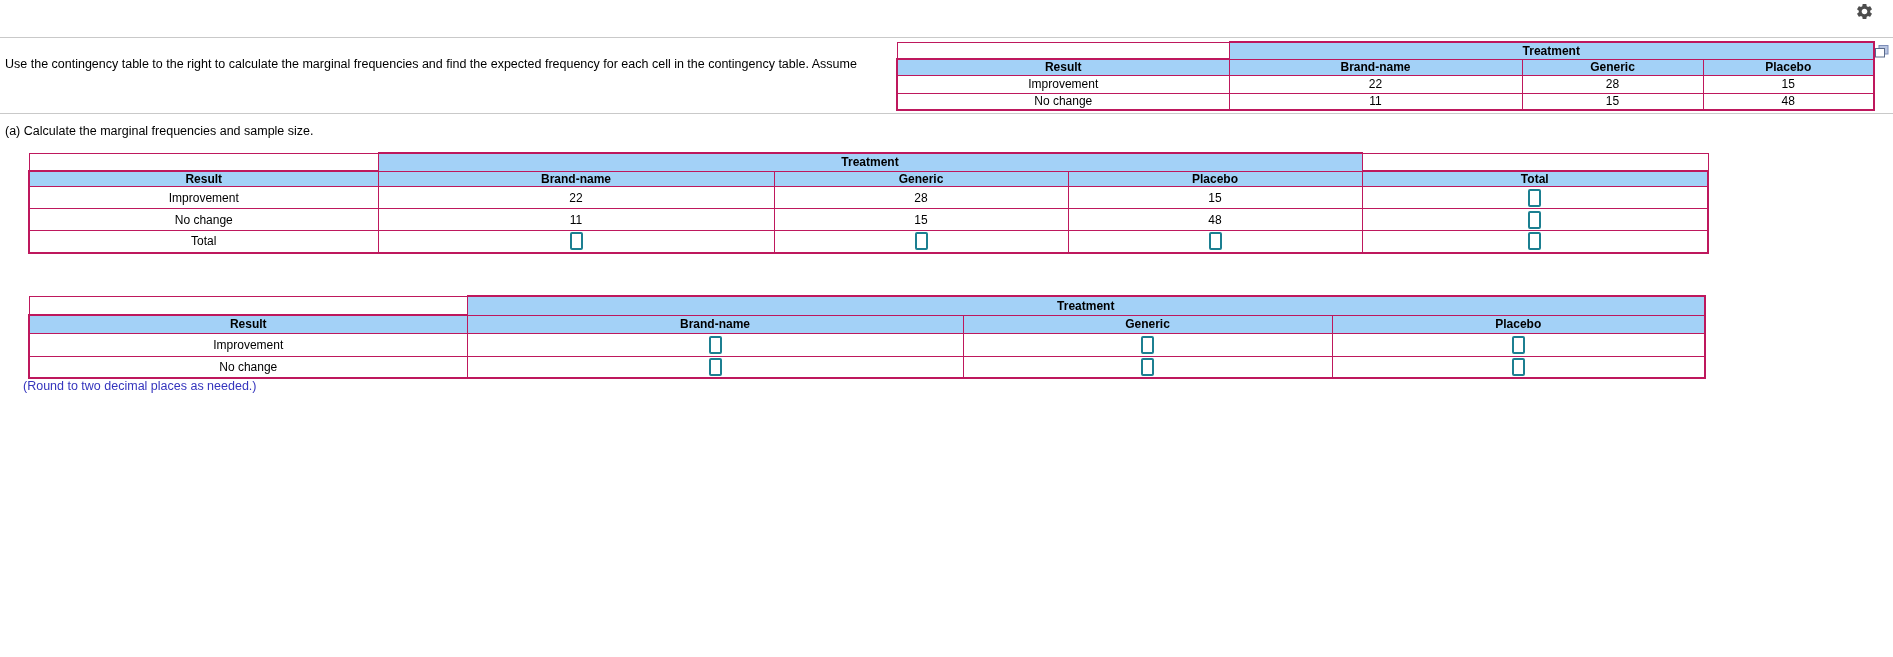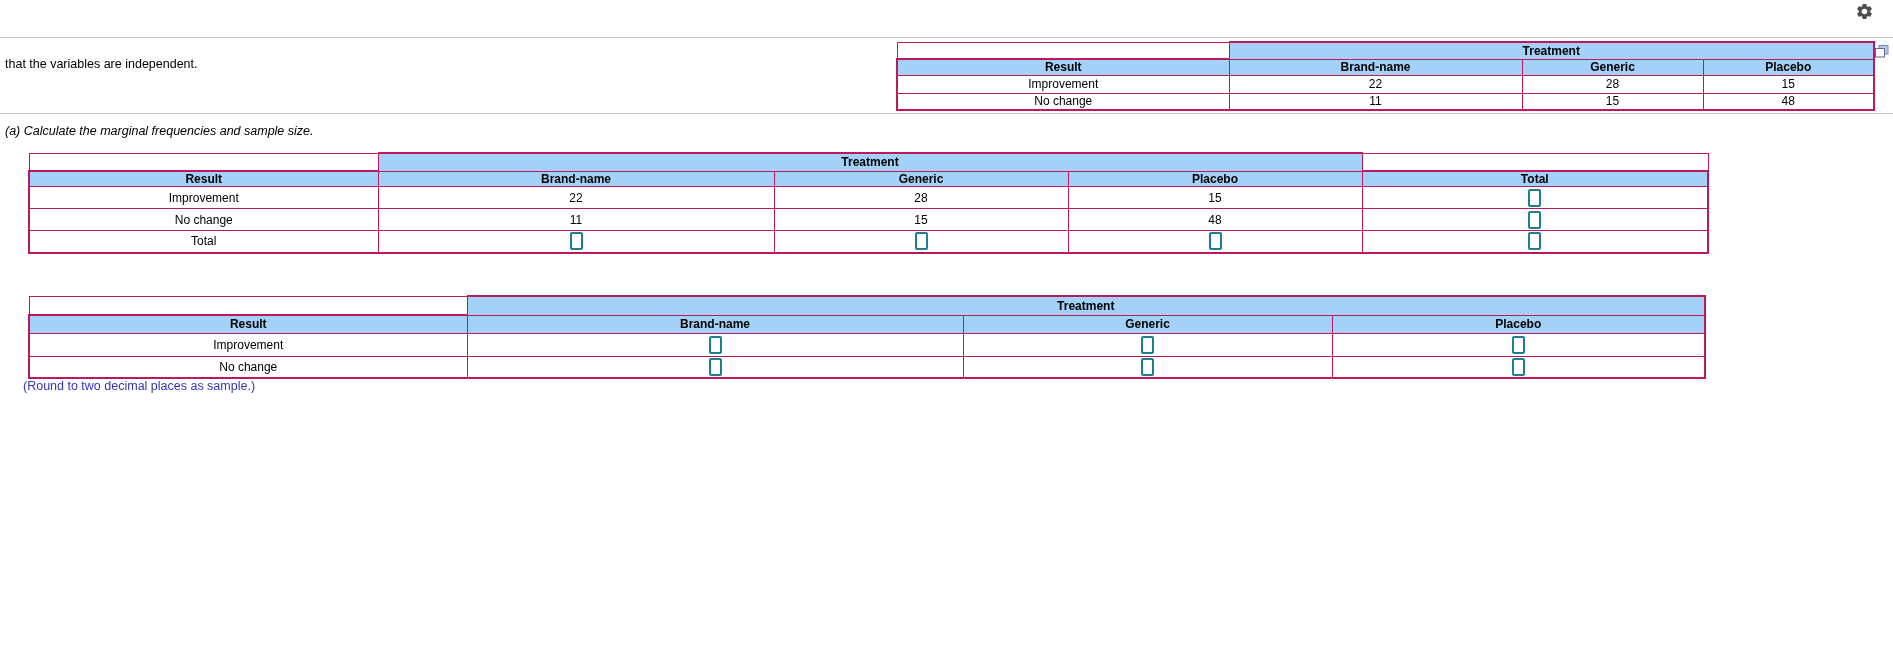--- a/index.html
+++ b/index.html
@@ -2,21 +2,21 @@
 <html><head>
 <meta charset="utf-8">
 <style>
   html,body{margin:0;padding:0;background:#fff;}
   .page{position:relative;width:1893px;height:657px;background:#fff;overflow:hidden;
         font-family:"Liberation Sans",sans-serif;color:#000;}
   .hr{position:absolute;left:0;width:1893px;height:0;border-top:1px solid #c9c9c9;}
   .gear{position:absolute;top:2px;right:19px;width:19px;height:19px;cursor:pointer;}
   .popout{position:absolute;left:1875px;top:44px;width:14px;height:13px;cursor:pointer;}
   .ptext{position:absolute;left:5px;top:56px;width:885px;font-size:12.5px;line-height:16px;}
-  .prompt{position:absolute;left:5px;font-size:12.5px;font-style:italic;}
+  .prompt{position:absolute;left:5px;font-size:12.5px;}
   .note{position:absolute;left:23px;top:379px;font-size:12.5px;color:#3434bd;}
   table.ct{position:absolute;border-collapse:collapse;table-layout:fixed;}
   table.ct td{border:1px solid #be185d;text-align:center;vertical-align:middle;
               padding:0;font-size:12px;overflow:hidden;white-space:nowrap;margin-top:8px;}
   td.blank{border:none;background:transparent;}
   td.hdr{background:#a3d1f7;font-weight:bold;}
   td.lbl{font-weight:normal;}
   .bt2{border-top-width:2px !important;}
   .bl2{border-left-width:2px !important;}
   .br2{border-right-width:2px !important;}
@@ -31,21 +31,21 @@
 <div class="page">
 
   <span class="gear">
     <svg viewBox="0 0 24 24" width="19" height="19" aria-hidden="true">
       <path fill="#4d4d4d" d="M19.14 12.94c.04-.3.06-.61.06-.94s-.02-.64-.07-.94l2.03-1.58c.18-.14.23-.41.12-.61l-1.92-3.32c-.12-.22-.37-.29-.59-.22l-2.39.96c-.5-.38-1.03-.7-1.62-.94l-.36-2.54c-.04-.24-.24-.41-.48-.41h-3.84c-.24 0-.43.17-.47.41l-.36 2.54c-.59.24-1.13.57-1.62.94l-2.39-.96c-.22-.08-.47 0-.59.22L2.74 8.87c-.12.21-.08.47.12.61l2.03 1.58c-.05.3-.09.63-.09.94s.02.64.07.94l-2.03 1.58c-.18.14-.23.41-.12.61l1.92 3.32c.12.22.37.29.59.22l2.39-.96c.5.38 1.03.7 1.62.94l.36 2.54c.05.24.24.41.48.41h3.84c.24 0 .44-.17.47-.41l.36-2.54c.59-.24 1.13-.56 1.62-.94l2.39.96c.22.08.47 0 .59-.22l1.92-3.32c.12-.22.07-.47-.12-.61l-2.01-1.58zM12 15.6c-1.98 0-3.6-1.62-3.6-3.6s1.62-3.6 3.6-3.6 3.6 1.62 3.6 3.6-1.62 3.6-3.6 3.6z"></path>
     </svg>
   </span>
   <div class="hr" style="top:37px"></div>
 
   <div class="ptext">
-    <div>that the variables are independent.</div>
+    <div>Use the contingency table to the right to calculate the marginal frequencies and find the expected frequency for each cell in the contingency table. Assume</div>
   </div>
 
   <table class="ct" style="left:896px;top:41px;width:977px">
     <colgroup>
         <col style="width:332px">
         <col style="width:293px">
         <col style="width:181px">
         <col style="width:171px">
       </colgroup>
     <tbody>
@@ -157,15 +157,15 @@
     </tr>
     <tr style="height:22px">
       <td class="lbl bl2 bb2">No change</td>
       <td class="bb2"><input class="ansbox" type="text" style=""></td>
       <td class="bb2"><input class="ansbox" type="text" style=""></td>
       <td class="bb2 br2"><input class="ansbox" type="text" style=""></td>
     </tr>
   </tbody>
     </table>
 
-  <div class="note">(Round to two decimal places as sample.)</div>
+  <div class="note">(Round to two decimal places as needed.)</div>
 
 </div>
 
 </body></html>

